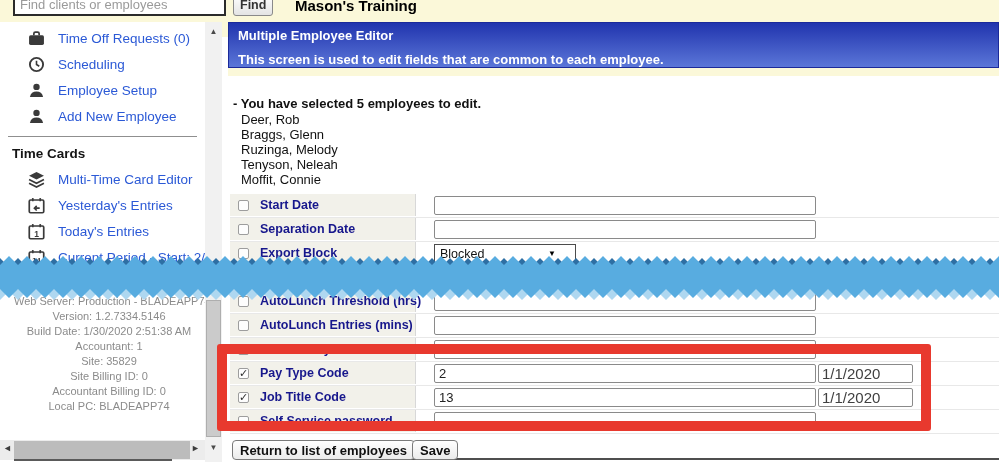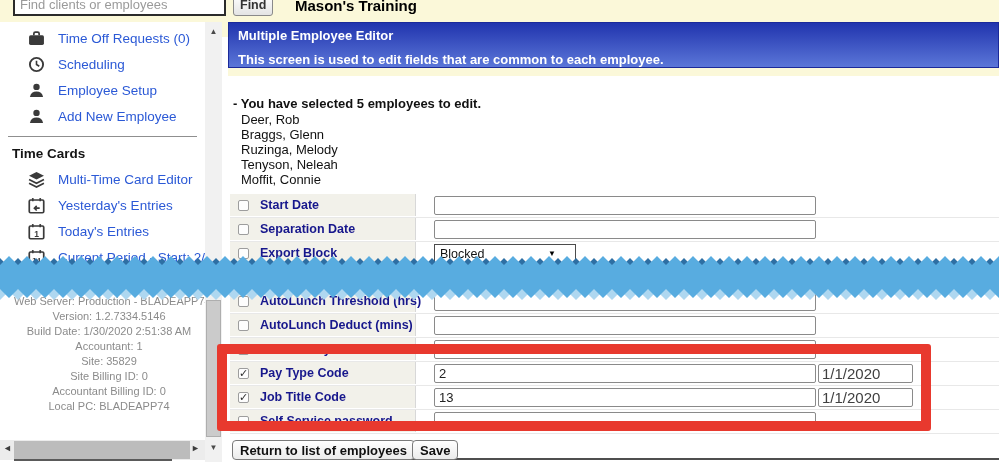--- a/index.html
+++ b/index.html
@@ -214,21 +214,21 @@
     <div class="row">
       <div class="label-cell">
         <span class="cbx"></span>
         <span class="row-label">AutoLunch Threshold (hrs)</span>
       </div>
       <input class="txt" type="text" value="" style="">
     </div>
     <div class="row">
       <div class="label-cell">
         <span class="cbx"></span>
-        <span class="row-label">AutoLunch Deduct (mins)</span>
+        <span class="row-label">AutoLunch Entries (mins)</span>
       </div>
       <input class="txt" type="text" value="" style="">
     </div>
     <div class="row">
       <div class="label-cell">
         <span class="cbx"></span>
         <span class="row-label">Max Weekly Hours</span>
       </div>
       <input class="txt" type="text" value="" style="">
     </div>

